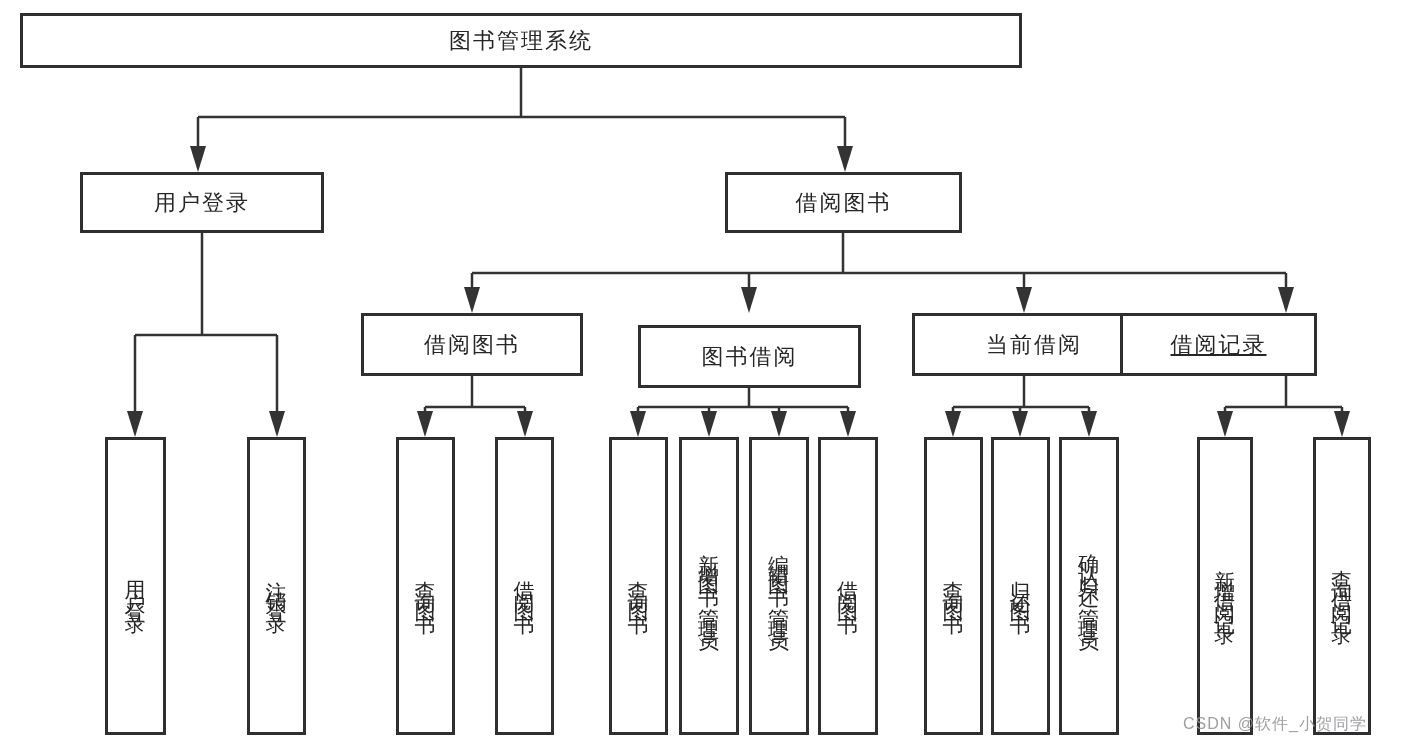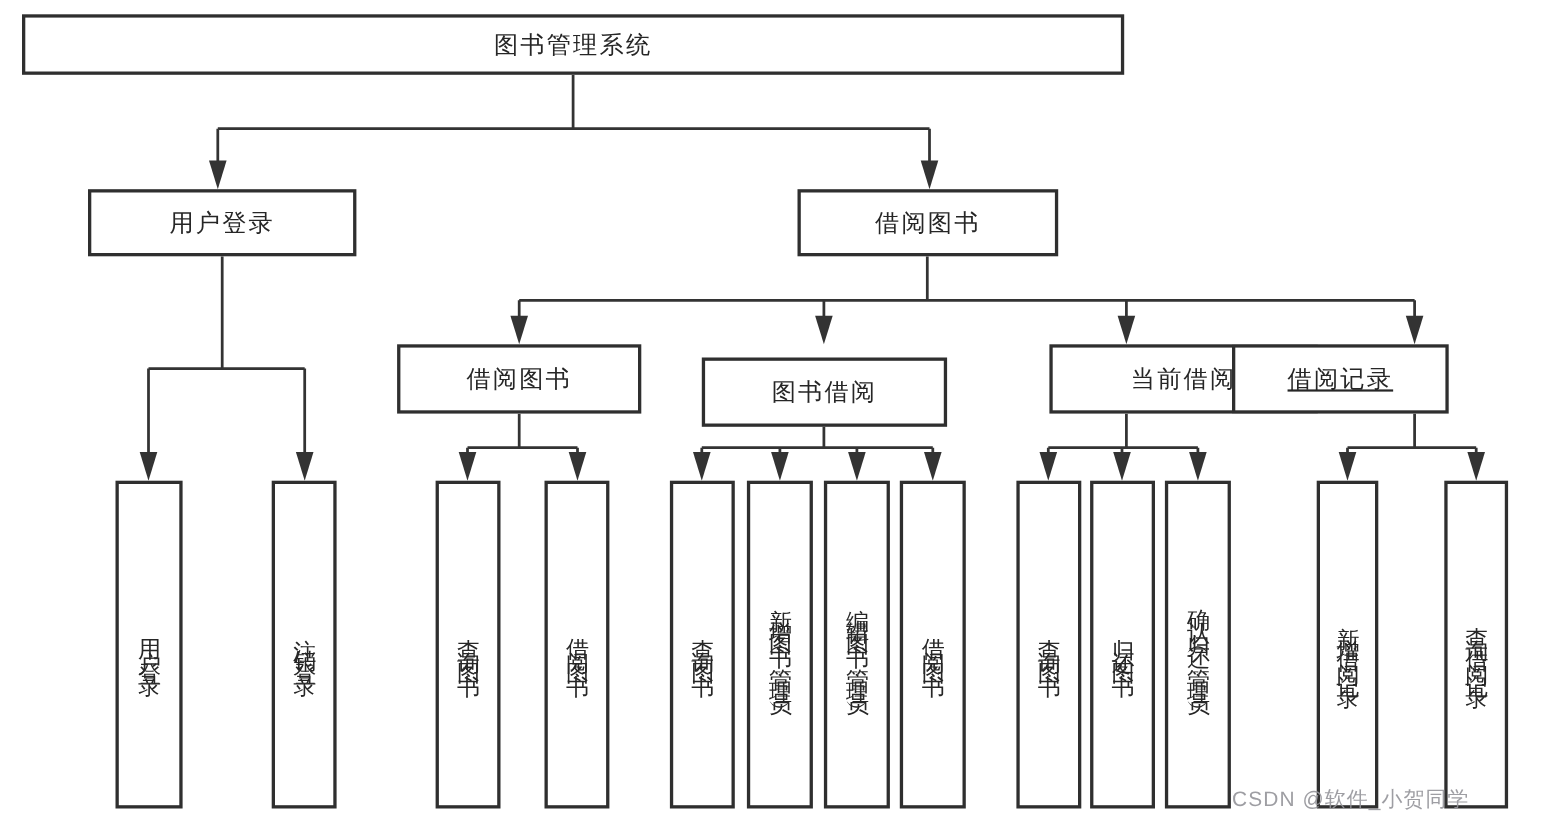--- a/index.html
+++ b/index.html
@@ -38,24 +38,24 @@
     white-space: nowrap;
   }
   .vbox {
     writing-mode: vertical-rl;
     font-size: 21px;
     letter-spacing: 11px;
     line-height: 1.0;
   }
   #watermark {
     position: absolute;
-    left: 1120px;
+    left: 1183px;
     top: 714px;
     z-index: 2;
-    font-size: 19px;
+    font-size: 16px;
     color: rgba(148, 148, 153, 0.9);
     letter-spacing: 1px;
     white-space: nowrap;
     text-align: center;
   }
 </style>
 </head>
 <body>
 
 <div id="stage">
@@ -93,21 +93,21 @@
     </g>
   </svg>
 
   <div class="node hbox" style="left:20px; top:13px; width:1002px; height:55px;">图书管理系统</div>
 
   <div class="node hbox" style="left:80px; top:172px; width:244px; height:61px;">用户登录</div>
   <div class="node hbox" style="left:725px; top:172px; width:237px; height:61px;">借阅图书</div>
 
   <div class="node hbox" style="left:361px; top:313px; width:222px; height:63px;">借阅图书</div>
   <div class="node hbox" style="left:638px; top:313px; width:223px; height:63px;margin-top:12px;">图书借阅</div>
-  <div class="node hbox" style="left:912px; top:313px; width:244px; height:63px;margin-left:42px;">当前借阅</div>
+  <div class="node hbox" style="left:912px; top:313px; width:244px; height:63px;">当前借阅</div>
   <div class="node hbox" style="left:1120px; top:313px; width:197px; height:63px;text-decoration:underline;">借阅记录</div>
 
   <div class="node vbox" style="left:105px; top:437px; width:61px; height:298px;">用户登录</div>
   <div class="node vbox" style="left:247px; top:437px; width:59px; height:298px;">注销登录</div>
 
   <div class="node vbox" style="left:396px; top:437px; width:59px; height:298px;">查询图书</div>
   <div class="node vbox" style="left:495px; top:437px; width:59px; height:298px;">借阅图书</div>
 
   <div class="node vbox" style="left:609px; top:437px; width:59px; height:298px;">查询图书</div>
   <div class="node vbox" style="left:679px; top:437px; width:60px; height:298px;">新增图书（管理员）</div>

